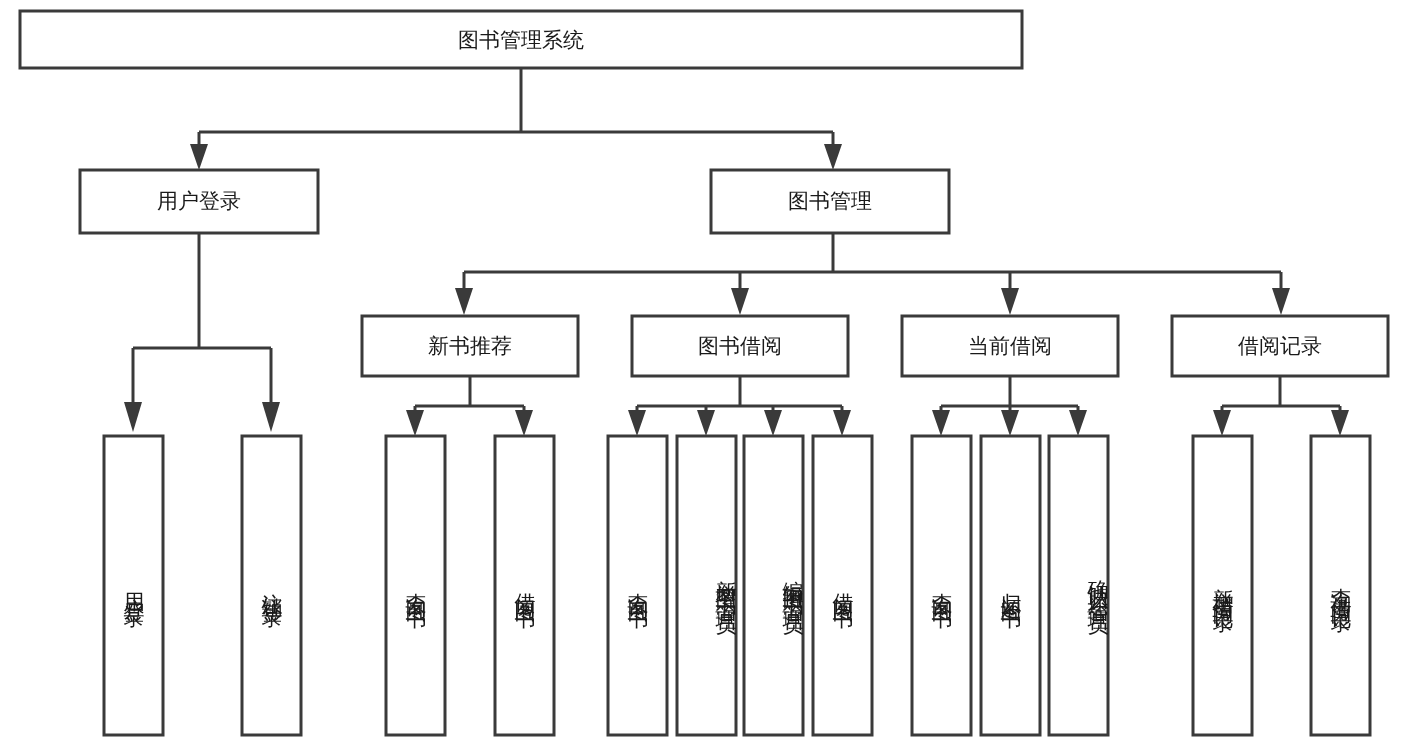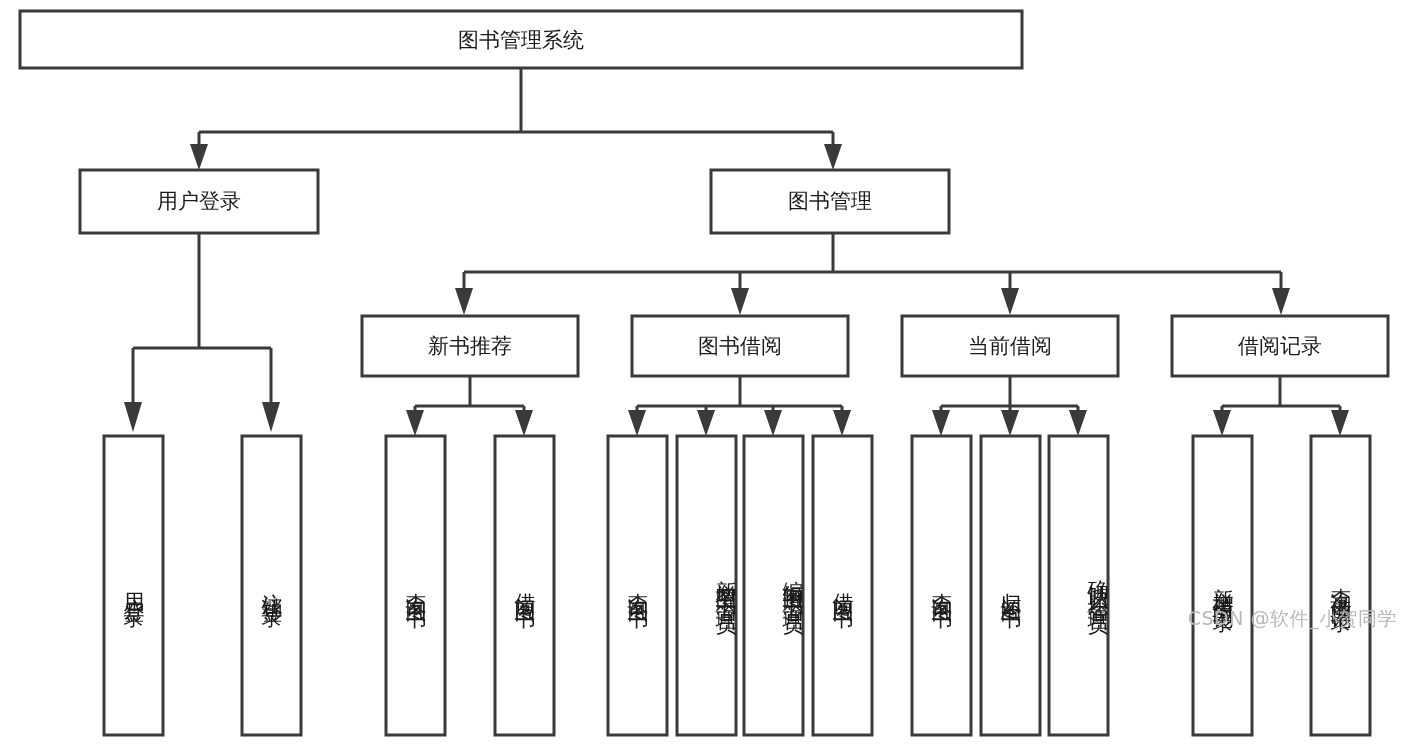--- a/index.html
+++ b/index.html
@@ -218,15 +218,14 @@
   <div class="node-label-v" style="left:744px; top:436px; width:59px; height:299px; align-items:flex-start;">编辑图书（管理员）</div>
   <div class="node-label-v" style="left:813px; top:436px; width:59px; height:299px;">借阅图书</div>
 
   <div class="node-label-v" style="left:912px; top:436px; width:59px; height:299px;">查询图书</div>
   <div class="node-label-v" style="left:981px; top:436px; width:59px; height:299px;">归还图书</div>
   <div class="node-label-v" style="left:1049px; top:436px; width:59px; height:299px; align-items:flex-start;">确认归还（管理员）</div>
 
   <div class="node-label-v" style="left:1193px; top:436px; width:59px; height:299px;">新增借阅记录</div>
   <div class="node-label-v" style="left:1311px; top:436px; width:59px; height:299px;">查询借阅记录</div>
 
-  <div id="watermark">CSDN @软件_小贺同学</div>
 
 </div>
 
 </body></html>

